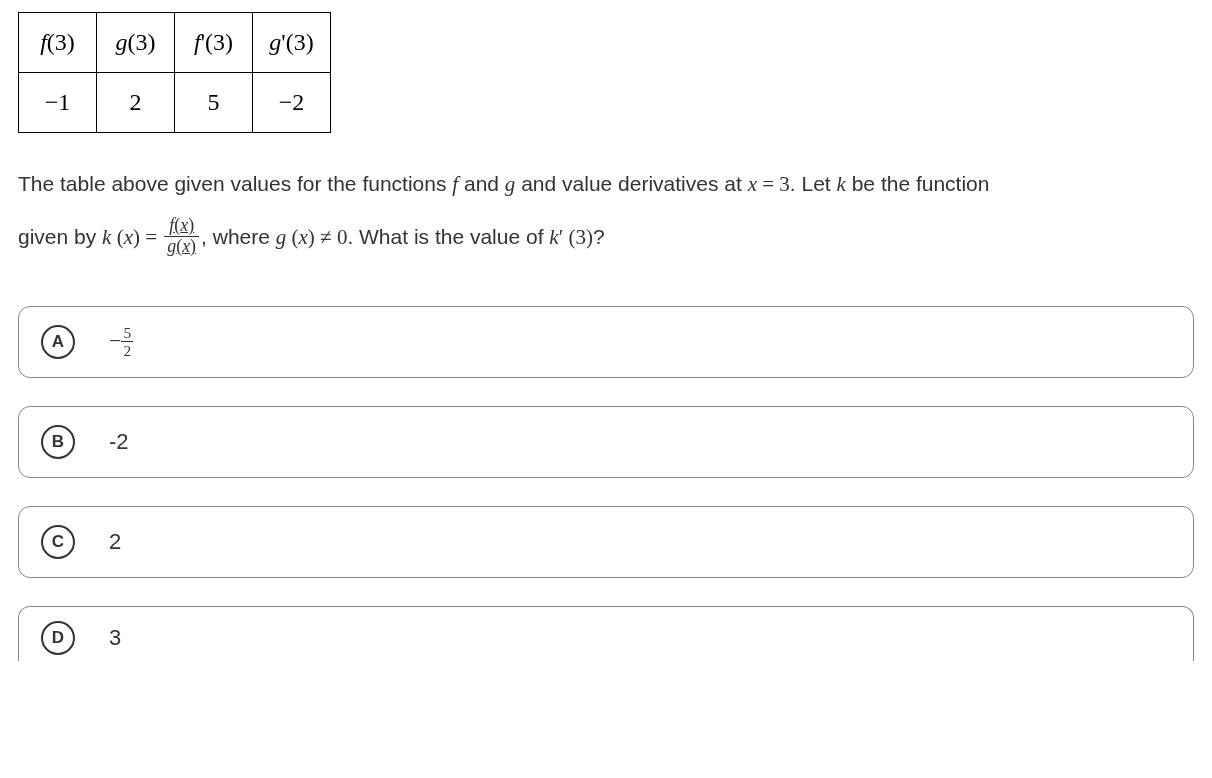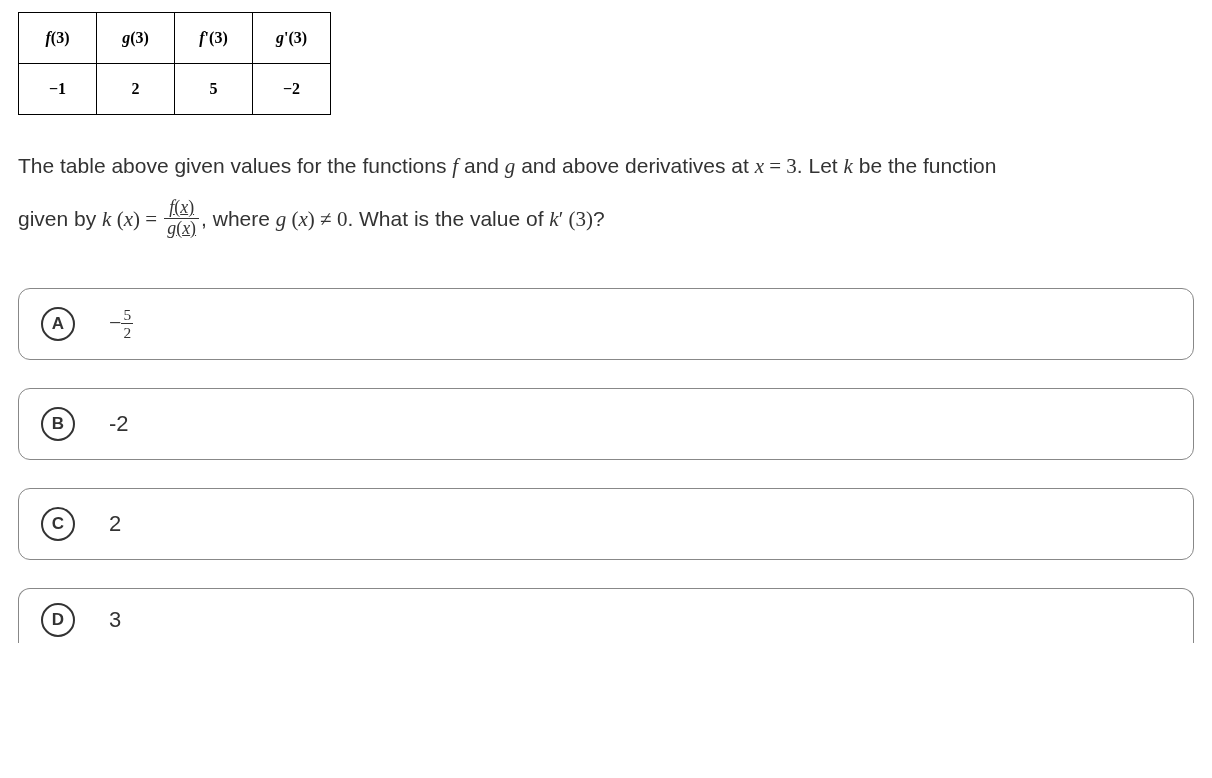--- a/index.html
+++ b/index.html
@@ -12,25 +12,25 @@
     width: 1212px;
   }
   .data-table {
     border-collapse: collapse;
     margin-bottom: 28px;
   }
   .data-table td, .data-table th {
     border: 1.5px solid #000;
     text-align: center;
     font-family: 'Times New Roman', Times, serif;
-    font-size: 16px;
+    font-size: 24px;
     padding: 16px;
     height: 46px;
     width: 78px;
-    font-weight: bold;
+    font-weight: normal;
     color: #000;
   }
   .question-text {
     line-height: 2.2;
     color: #333;
     margin-bottom: 36px;
   }
   .mathit { font-family: 'Times New Roman', Times, serif; font-style: italic; }
   .mathrm { font-family: 'Times New Roman', Times, serif; font-style: normal; }
   .frac {
@@ -93,21 +93,21 @@
   <tr>
     <td>−1</td>
     <td>2</td>
     <td>5</td>
     <td>−2</td>
   </tr>
 </tbody>
   </table>
 
 <div class="question-text">
-  <span>The table above given values for the functions </span><span class="mathit">f</span><span> and </span><span class="mathit">g</span><span> and above derivatives at </span><span class="mathit"><span class="mathit">x</span> <span class="mathrm">=</span> <span class="mathrm">3</span></span><span>. Let </span><span class="mathit">k</span><span> be the function</span>
+  <span>The table above given values for the functions </span><span class="mathit">f</span><span> and </span><span class="mathit">g</span><span> and value derivatives at </span><span class="mathit"><span class="mathit">x</span> <span class="mathrm">=</span> <span class="mathrm">3</span></span><span>. Let </span><span class="mathit">k</span><span> be the function</span>
   <br>
   <span>given by </span><span class="mathit"><span class="mathit">k</span> <span class="mathrm">(</span><span class="mathit">x</span><span class="mathrm">)</span> <span class="mathrm">=</span> </span><span class="frac"><span class="num"><span class="mathit">f</span><span class="mathrm">(</span><span class="mathit">x</span><span class="mathrm">)</span></span><span class="den"><span class="mathit">g</span><span class="mathrm">(</span><span class="mathit">x</span><span class="mathrm">)</span></span></span><span>, where </span><span class="mathit"><span class="mathit">g</span> <span class="mathrm">(</span><span class="mathit">x</span><span class="mathrm">)</span> <span class="mathrm">≠</span> <span class="mathrm">0</span></span><span>. What is the value of </span><span class="mathit"><span class="mathit">k</span><span class="mathrm">′</span> <span class="mathrm">(3)</span></span><span>?</span>
 </div>
 
 <div class="choices">
 
   <div class="choice">
     <div class="letter">A</div>
     <div class="choice-body">
       <span class="mathrm">−</span><span class="sfrac"><span class="num">5</span><span class="den">2</span></span>

